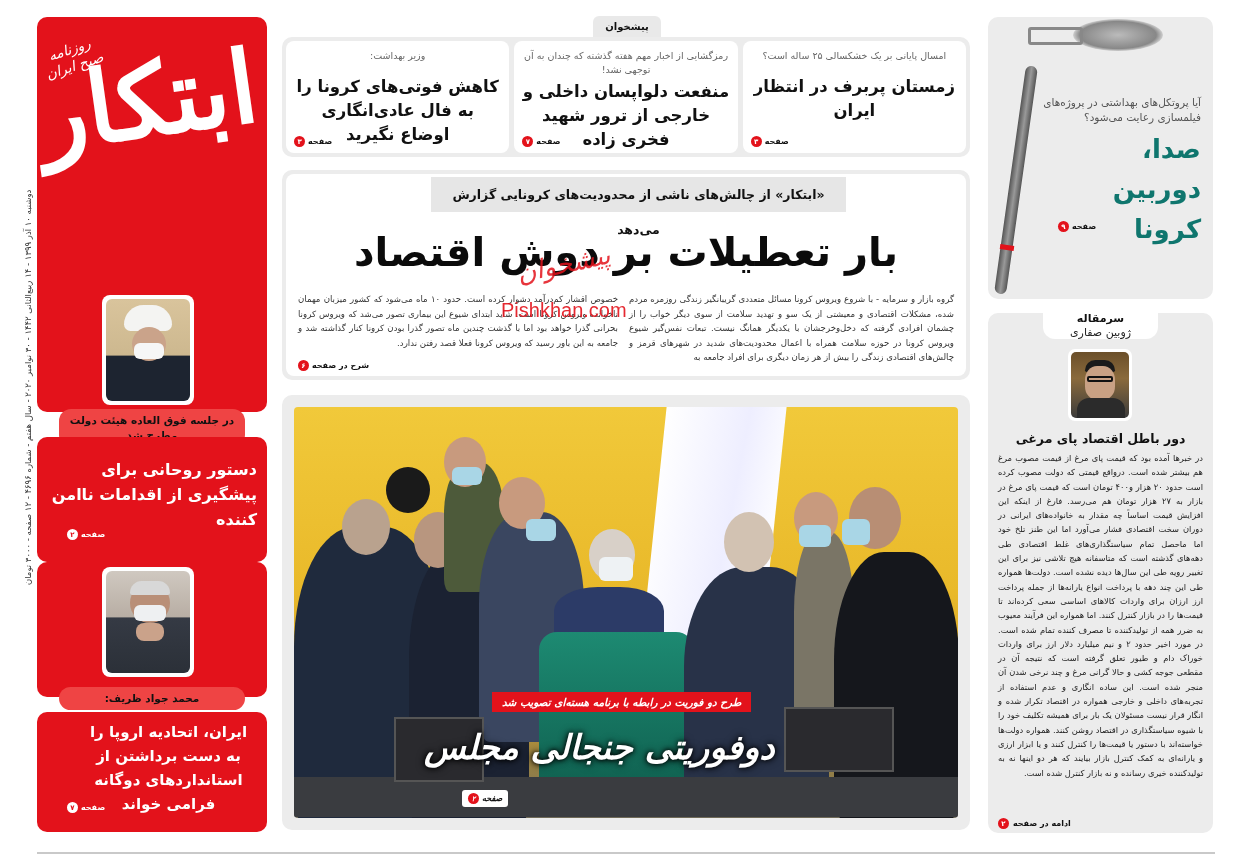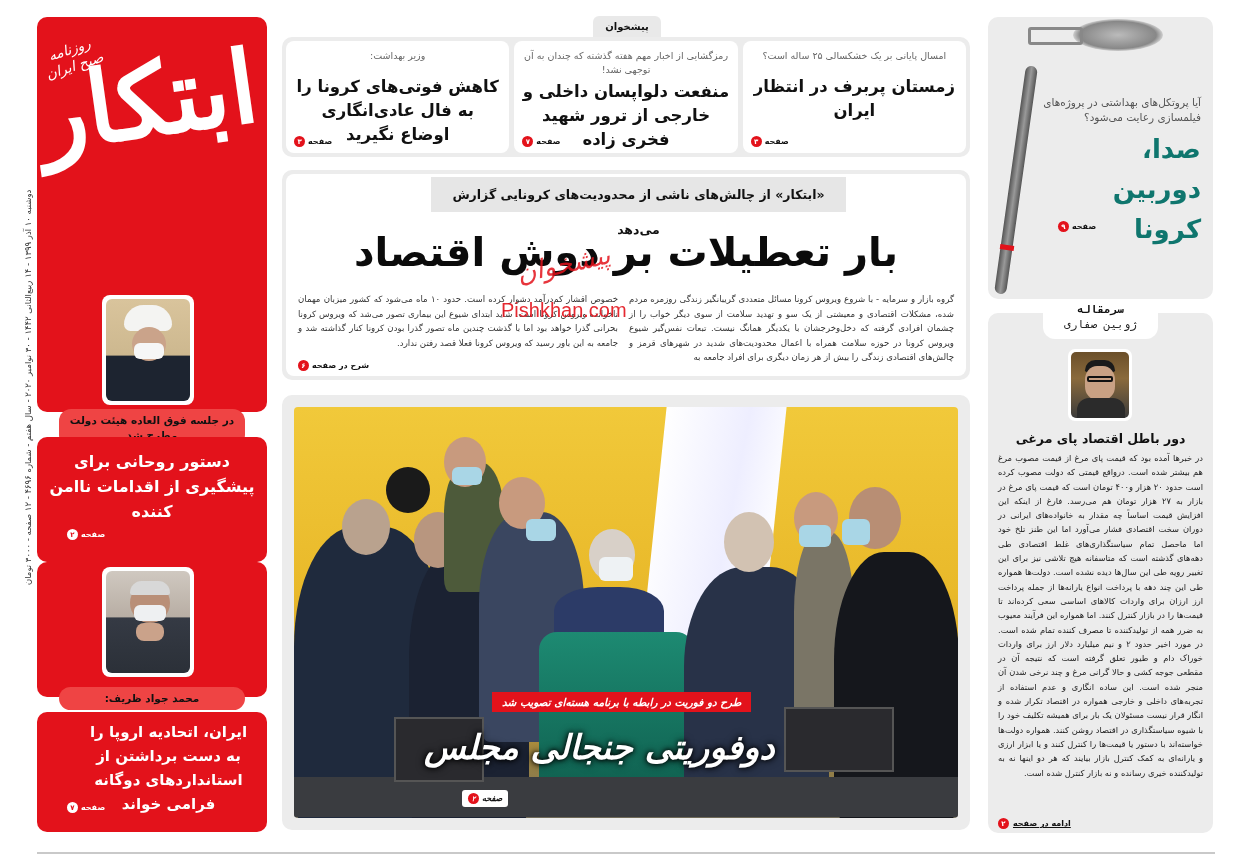--- a/index.html
+++ b/index.html
@@ -68,21 +68,21 @@
   .feature-card { position: absolute; left: 0; top: 0; width: 225px; height: 282px; background: #ececec; border-radius: 10px; overflow: hidden; }
   .boom-pole { position: absolute; left: 22px; top: 48px; width: 12px; height: 230px; background: linear-gradient(90deg, #555, #999, #555); transform: rotate(8deg); border-radius: 6px; }
   .boom-fur { position: absolute; left: 85px; top: 2px; width: 90px; height: 32px; background: radial-gradient(ellipse at center, #bbb 0%, #888 60%, transparent 75%); border-radius: 50%; }
   .boom-mount { position: absolute; left: 40px; top: 10px; width: 55px; height: 18px; border: 3px solid #888; border-radius: 3px; }
   .boom-grip { position: absolute; left: 12px; top: 228px; width: 14px; height: 5px; background: #e3121b; transform: rotate(8deg); }
   .feature-kicker { position: absolute; right: 12px; top: 78px; width: 160px; font-size: 10.5px; color: #555; line-height: 15px; text-align: right; }
   .feature-title { position: absolute; right: 12px; top: 112px; width: 150px; font-size: 26px; font-weight: bold; line-height: 40px; text-align: right; color: #0f766e; }
   .feature-pageref { position: absolute; left: 70px; top: 204px; }
 
   .editorial { position: absolute; left: 0; top: 296px; width: 225px; height: 520px; background: #ececec; border-radius: 10px; }
-  .editorial-tab { position: absolute; left: 55px; top: -14px; width: 115px; height: 40px; background: #fff; border-radius: 12px; text-align: center; padding-top: 4px; font-family: Liberation Mono, monospace; }
+  .editorial-tab { position: absolute; left: 55px; top: -14px; width: 115px; height: 40px; background: #fff; border-radius: 12px; text-align: center; padding-top: 12px; }
   .editorial-tab .lbl { font-size: 11px; font-weight: bold; line-height: 15px; }
   .editorial-tab .author { font-size: 11px; line-height: 14px; color: #222; }
   .author-photo { position: absolute; left: 80px; top: 36px; width: 64px; height: 72px; background: #fff; border-radius: 7px; padding: 3px; }
   .author-photo .ph { width: 100%; height: 100%; border-radius: 5px; background: linear-gradient(180deg, #6b4f2a 0%, #8a6a3c 40%, #3b3b3b 100%); position: relative; overflow: hidden; }
   .editorial-title { position: absolute; left: 0; top: 118px; width: 100%; text-align: center; font-weight: bold; font-size: 12.5px; }
   .editorial-body { position: absolute; right: 10px; top: 138px; width: 205px; font-size: 8.3px; line-height: 14.3px; color: #222; text-align: justify; }
   .editorial-more { position: absolute; left: 10px; bottom: 4px; display: flex; align-items: center; gap: 4px; font-size: 8px; font-weight: bold; }
 
   .bottom-rule { left: 37px; top: 852px; width: 1178px; height: 2px; background: #c9c9c9; }
 </style>
@@ -100,21 +100,21 @@
     <div class="photo-card" style="top:278px;">
       <div class="photo" style="background:linear-gradient(180deg,#d9c49c 0%,#cdb88f 55%,#1d2430 56%,#1d2430 100%);">
         <div style="position:absolute;left:18px;top:6px;width:48px;height:26px;background:#f4f4f2;border-radius:24px 24px 8px 8px;"></div>
         <div style="position:absolute;left:26px;top:28px;width:34px;height:34px;background:#caa38a;border-radius:50%;"></div>
         <div style="position:absolute;left:28px;top:44px;width:30px;height:16px;background:#f6f6f6;border-radius:6px;"></div>
       </div>
     </div>
   </div>
   <div class="caption-pill" style="top:392px;">در جلسه فوق العاده هیئت دولت مطرح شد</div>
   <div class="red-block story-block">
-    <div class="red-headline" style="margin-top:12px;">دستور روحانی برای پیشگیری از اقدامات ناامن کننده</div>
+    <div class="red-headline" style="margin-top:20px;text-align:right;">دستور روحانی برای پیشگیری از اقدامات ناامن کننده</div>
     <div class="page-ref white" style="position:absolute;left:30px;top:92px;">
       <span>صفحه</span>
       <span class="badge white">۲</span>
     </div>
   </div>
 
   <div class="red-block" style="top:545px;height:135px;border-radius:10px 10px 10px 10px;">
     <div class="photo-card" style="top:5px;">
       <div class="photo" style="background:linear-gradient(180deg,#cfc8c0 0%,#b8aea4 45%,#353a44 46%,#2b3038 100%);">
         <div style="position:absolute;left:24px;top:12px;width:40px;height:40px;background:#b98f78;border-radius:50%;"></div>
@@ -241,18 +241,18 @@
         <div style="position:absolute;left:14px;top:8px;width:30px;height:12px;background:#1a1a1a;border-radius:12px 12px 2px 2px;"></div>
         <div style="position:absolute;left:14px;top:14px;width:30px;height:34px;background:#c9a184;border-radius:40%;"></div>
         <div style="position:absolute;left:16px;top:24px;width:26px;height:6px;border:2px solid #111;border-radius:2px;"></div>
         <div style="position:absolute;left:6px;top:46px;width:48px;height:24px;background:#2b2b2b;border-radius:12px 12px 0 0;"></div>
       </div>
     </div>
     <div class="editorial-title">دور باطل اقتصاد پای مرغی</div>
     <div class="editorial-body">در خبرها آمده بود که قیمت پای مرغ از قیمت مصوب مرغ هم بیشتر شده است. درواقع قیمتی که دولت مصوب کرده است حدود ۲۰ هزار و۴۰۰ تومان است که قیمت پای مرغ در بازار به ۲۷ هزار تومان هم می‌رسد. فارغ از اینکه این افزایش قیمت اساساً چه مقدار به خانواده‌های ایرانی در دوران سخت اقتصادی فشار می‌آورد اما این طنز تلخ خود اما ماحصل تمام سیاستگذاری‌های غلط اقتصادی طی دهه‌های گذشته است که متاسفانه هیچ تلاشی نیز برای این تغییر رویه طی این سال‌ها دیده نشده است. دولت‌ها همواره طی این چند دهه با پرداخت انواع یارانه‌ها از جمله پرداخت ارز ارزان برای واردات کالاهای اساسی سعی کرده‌اند تا قیمت‌ها را در بازار کنترل کنند. اما همواره این فرآیند معیوب به ضرر همه از تولیدکننده تا مصرف کننده تمام شده است. در مورد اخیر حدود ۲ و نیم میلیارد دلار ارز برای واردات خوراک دام و طیور تعلق گرفته است که نتیجه آن در مقطعی جوجه کشی و حالا گرانی مرغ و چند نرخی شدن آن منجر شده است. این ساده انگاری و عدم استفاده از تجربه‌های داخلی و خارجی همواره در اقتصاد تکرار شده و انگار قرار نیست مسئولان یک بار برای همیشه تکلیف خود را با شیوه سیاستگذاری در اقتصاد روشن کنند. همواره دولت‌ها خواسته‌اند با دستور یا قیمت‌ها را کنترل کنند و یا ابزار ارزی و یارانه‌ای به کمک کنترل بازار بیایند که هر دو اینها نه به تولیدکننده خیری رسانده و نه بازار کنترل شده است.</div>
     <div class="editorial-more">
       <span class="badge" style="order:2;">۲</span>
-      <span style="order:1;text-decoration:underline;">ادامه در صفحه</span>
+      <span style="order:1;">ادامه در صفحه</span>
     </div>
   </div>
 </div>
 
 <div class="abs bottom-rule"></div>
 
 </body></html>

